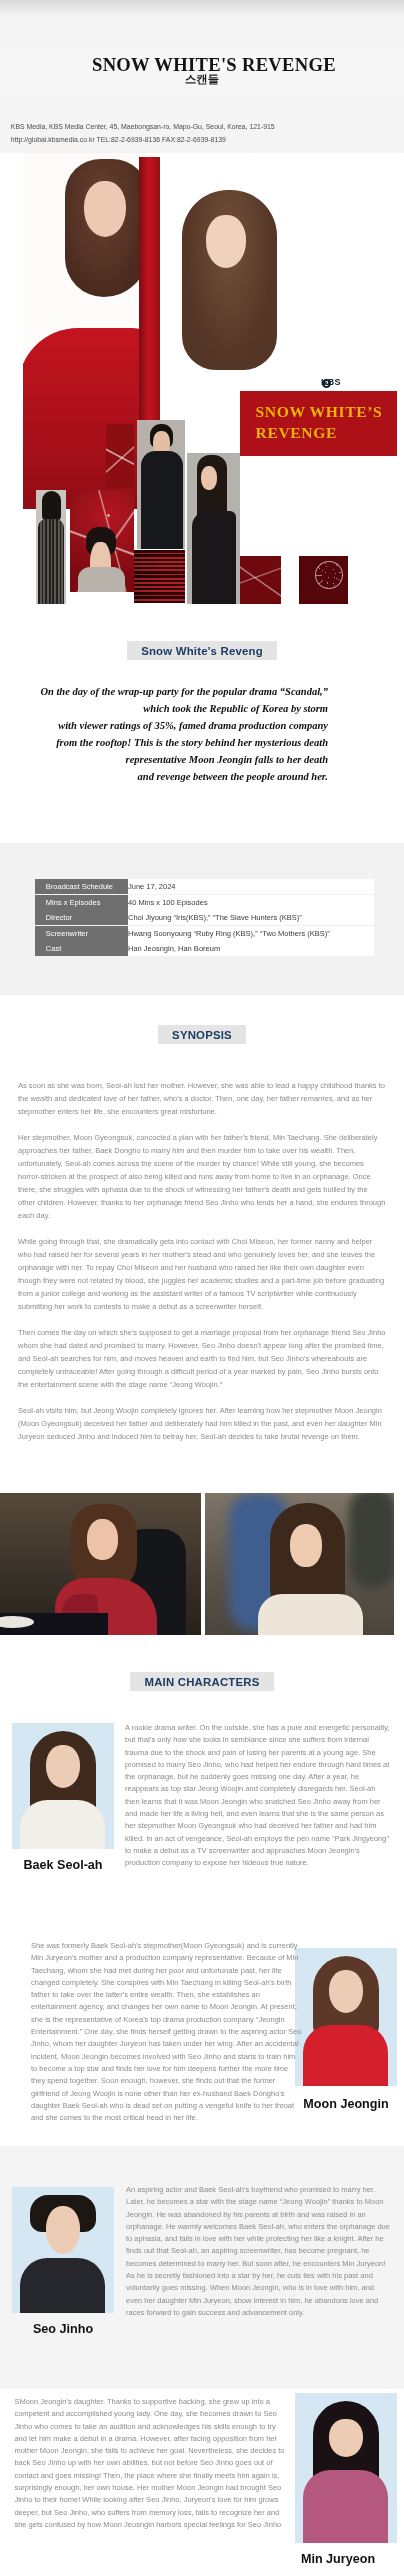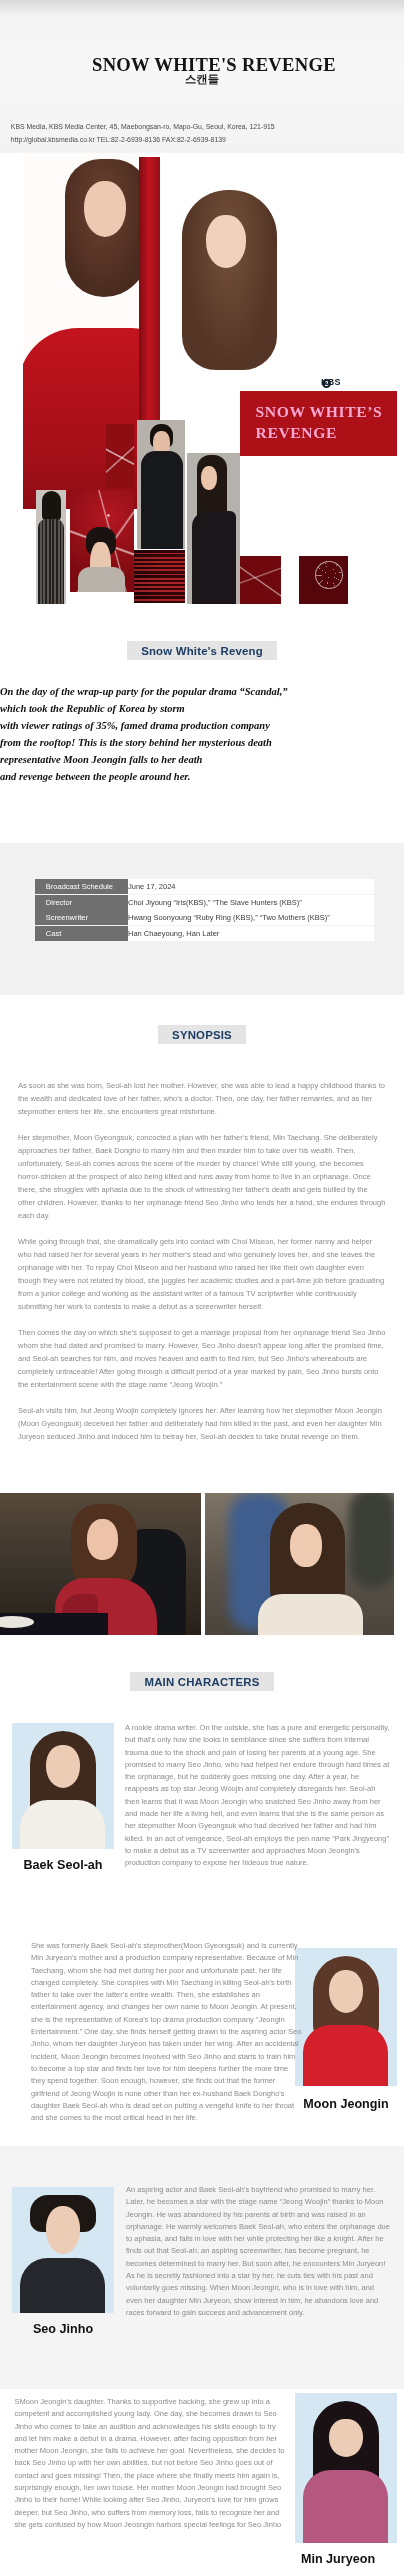--- a/index.html
+++ b/index.html
@@ -27,21 +27,21 @@
   .dress1{left:-4.8px;top:175px;width:144px;height:186px;background:linear-gradient(180deg,#c3141f,#a30f18 70%,#8c0c14);border-radius:60px 30px 0 0;}
   .p-stripe{left:116px;top:3.6px;width:21.6px;height:353px;background:linear-gradient(90deg,#7c0c11,#c41420 45%,#8f0f15);}
   .p-right{left:137px;top:0;width:237px;height:267px;background:#fff;overflow:hidden;}
   .hair2{left:21.6px;top:37px;width:95px;height:180px;background:radial-gradient(ellipse at 50% 30%,#73503a,#553626 65%);border-radius:46px 46px 34px 34px;}
   .face2{left:46px;top:62px;width:40px;height:53px;background:#f0d2bc;border-radius:46% 46% 50% 50%;}
   .kbs{left:298px;top:224px;font-size:9px;font-weight:bold;color:#13202c;letter-spacing:0.3px;}
   .kbs .kbs-circ{position:static;display:inline-block;width:9px;height:9px;margin-left:1.2px;border-radius:50%;
         background:#13202c;color:#fff;font-size:6.6px;line-height:9px;text-align:center;vertical-align:-1.2px;}
   .p-titlebox{left:217px;top:238px;width:157px;height:65px;background:#ad1016;}
   .p-titlebox div{position:static;margin-left:15.6px;font-family:"Liberation Serif",serif;
-        font-weight:bold;font-size:15.6px;line-height:21px;color:#f9a8d4;letter-spacing:0.6px;}
+        font-weight:bold;font-size:15.6px;line-height:21px;color:#eab308;letter-spacing:0.6px;}
   .p-titlebox div:first-child{margin-top:10.2px;}
   .t-striped-man{left:13px;top:337px;width:30px;height:114px;background:#c9c4bf;overflow:hidden;}
   .t-striped-man i{left:2.4px;top:29px;width:26px;height:90px;background:repeating-linear-gradient(90deg,#23211f 0 1.8px,#5a564f 1.8px 3.6px);border-radius:8.4px 8.4px 0 0;}
   .t-striped-man b{left:6px;top:1.2px;width:19px;height:31px;background:#17130f;border-radius:9.6px 9.6px 6px 6px;}
   .t-redglass-top{left:83px;top:271px;width:27.6px;height:64px;background:#8c0e13;
         background-image:linear-gradient(28deg,transparent 47%,rgba(255,255,255,.75) 49%,transparent 51%),
                          linear-gradient(-42deg,transparent 44%,rgba(255,255,255,.6) 46%,transparent 48%);}
   .t-redglass-big{left:47px;top:337px;width:64px;height:102px;background:radial-gradient(circle at 60% 25%,#b41722,#7d0a10 75%);overflow:hidden;
         background-image:radial-gradient(circle at 60% 25%,rgba(255,255,255,.85) 0.6px,transparent 1.8px),
                          linear-gradient(20deg,transparent 47%,rgba(255,255,255,.7) 48.5%,transparent 50%),
@@ -67,21 +67,21 @@
                          linear-gradient(-20deg,transparent 55%,rgba(255,255,255,.45) 57%,transparent 59%);}
   .t-glass-circle{left:276px;top:403px;width:49px;height:48px;background:#55060a;overflow:hidden;}
   .t-glass-circle i{left:15.6px;top:4.8px;width:26px;height:26px;border:1.2px solid rgba(255,255,255,.6);border-radius:50%;
         background:repeating-conic-gradient(rgba(255,255,255,.5) 0 2deg,transparent 2deg 38deg);}
   
   .badge-wrap{position:absolute;left:0;width:404px;display:flex;justify-content:center;}
   .b1{top:641px;} .b2{top:1025px;} .b3{top:1672px;}
   .badge{display:inline-block;background:#e4e4e4;color:#1c3c63;font-weight:bold;
          font-size:11.4px;padding:3.6px 14.4px;letter-spacing:0.2px;}
   
-  .intro{position:absolute;left:0;top:683px;width:328px;text-align:left;
+  .intro{position:absolute;left:0;top:683px;width:328px;text-align:right;
          font-family:"Liberation Serif",serif;font-style:italic;font-weight:600;
          font-size:10.5px;line-height:17px;color:#0f0f0f;}
   
   .info-table{position:absolute;left:35px;top:879px;width:339px;}
   .trow{display:flex;margin-bottom:0.6px;height:15px;}
   .tlbl{width:93px;background:#6f6f6f;color:#fff;font-size:7.5px;line-height:15px;padding-left:10.8px;box-sizing:border-box;}
   .tval{flex:1;background:#fff;color:#3b3b3b;font-size:7.5px;line-height:15px;}
   
   .synopsis{position:absolute;left:18px;top:1071px;width:368px;}
   .synopsis p{margin:8px 0 13px 0;font-size:7.5px;line-height:13px;color:#8c8c8c;}
@@ -193,30 +193,34 @@
     <div>representative Moon Jeongin falls to her death</div>
     <div>and revenge between the people around her.</div>
   </div>
 
   <div class="info-table">
     <div class="trow">
       <div class="tlbl">Broadcast Schedule</div>
       <div class="tval">June 17, 2024</div>
     </div>
     <div class="trow">
+      <div class="tlbl">Mins x Episodes</div>
+      <div class="tval">40 Mins x 100 Episodes</div>
+    </div>
+    <div class="trow">
       <div class="tlbl">Director</div>
       <div class="tval">Choi Jiyoung “Iris(KBS),” “The Slave Hunters (KBS)”</div>
     </div>
     <div class="trow">
       <div class="tlbl">Screenwriter</div>
       <div class="tval">Hwang Soonyoung “Ruby Ring (KBS),” “Two Mothers (KBS)”</div>
     </div>
     <div class="trow">
       <div class="tlbl">Cast</div>
-      <div class="tval">Han Chaeyoung, Han Later</div>
+      <div class="tval">Han Jeosngin, Han Boreum</div>
     </div>
   </div>
 
   <div class="badge-wrap b2">
       <span class="badge">SYNOPSIS</span>
     </div>
   <div class="synopsis">
     <p>As soon as she was born, Seol-ah lost her mother. However, she was able to lead a happy childhood thanks to the wealth and dedicated love of her father, who's a doctor. Then, one day, her father remarries, and as her stepmother enters her life, she encounters great misfortune.</p>
     <p>Her stepmother, Moon Gyeongsuk, concocted a plan with her father's friend, Min Taechang. She deliberately approaches her father, Baek Dongho to marry him and then murder him to take over his wealth. Then, unfortunately, Seol-ah comes across the scene of the murder by chance! While still young, she becomes horror-stricken at the prospect of also being killed and runs away from home to live in an orphanage. Once there, she struggles with aphasia due to the shock of witnessing her father's death and gets bullied by the other children. However, thanks to her orphanage friend Seo Jinho who lends her a hand, she endures through each day.</p>
     <p>While going through that, she dramatically gets into contact with Choi Miseon, her former nanny and helper who had raised her for several years in her mother's stead and who genuinely loves her, and she leaves the orphanage with her. To repay Choi Miseon and her husband who raised her like their own daughter even though they were not related by blood, she juggles her academic studies and a part-time job before graduating from a junior college and working as the assistant writer of a famous TV scriptwriter while continuously submitting her work to contests to make a debut as a screenwriter herself.</p>

